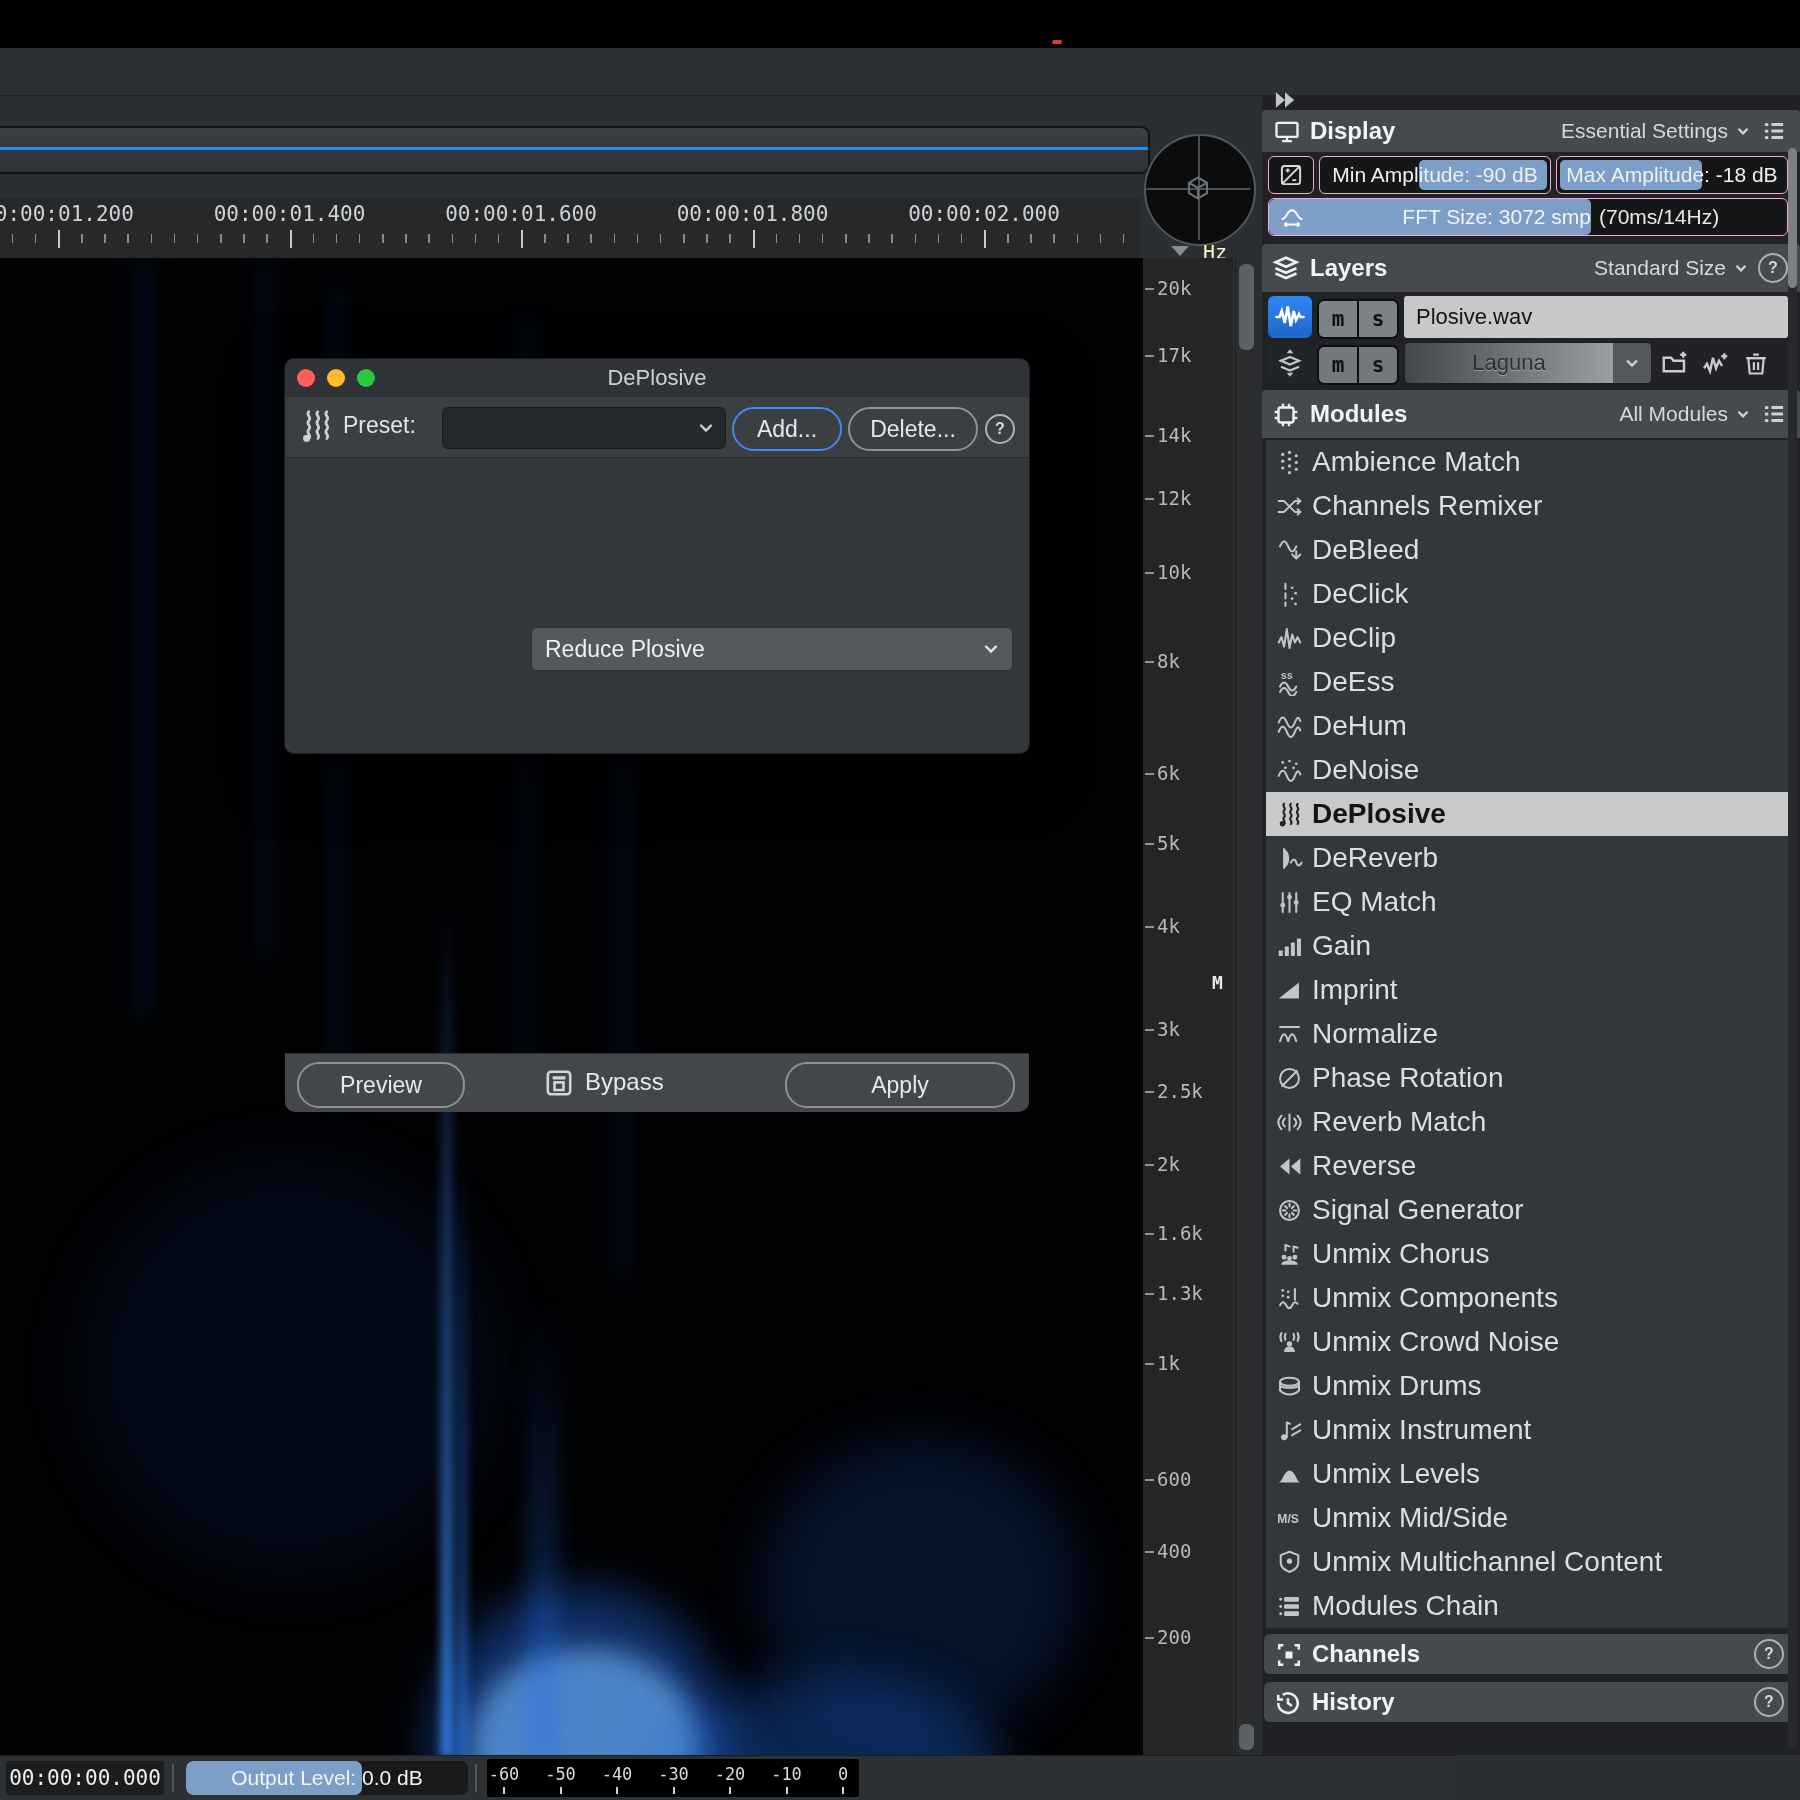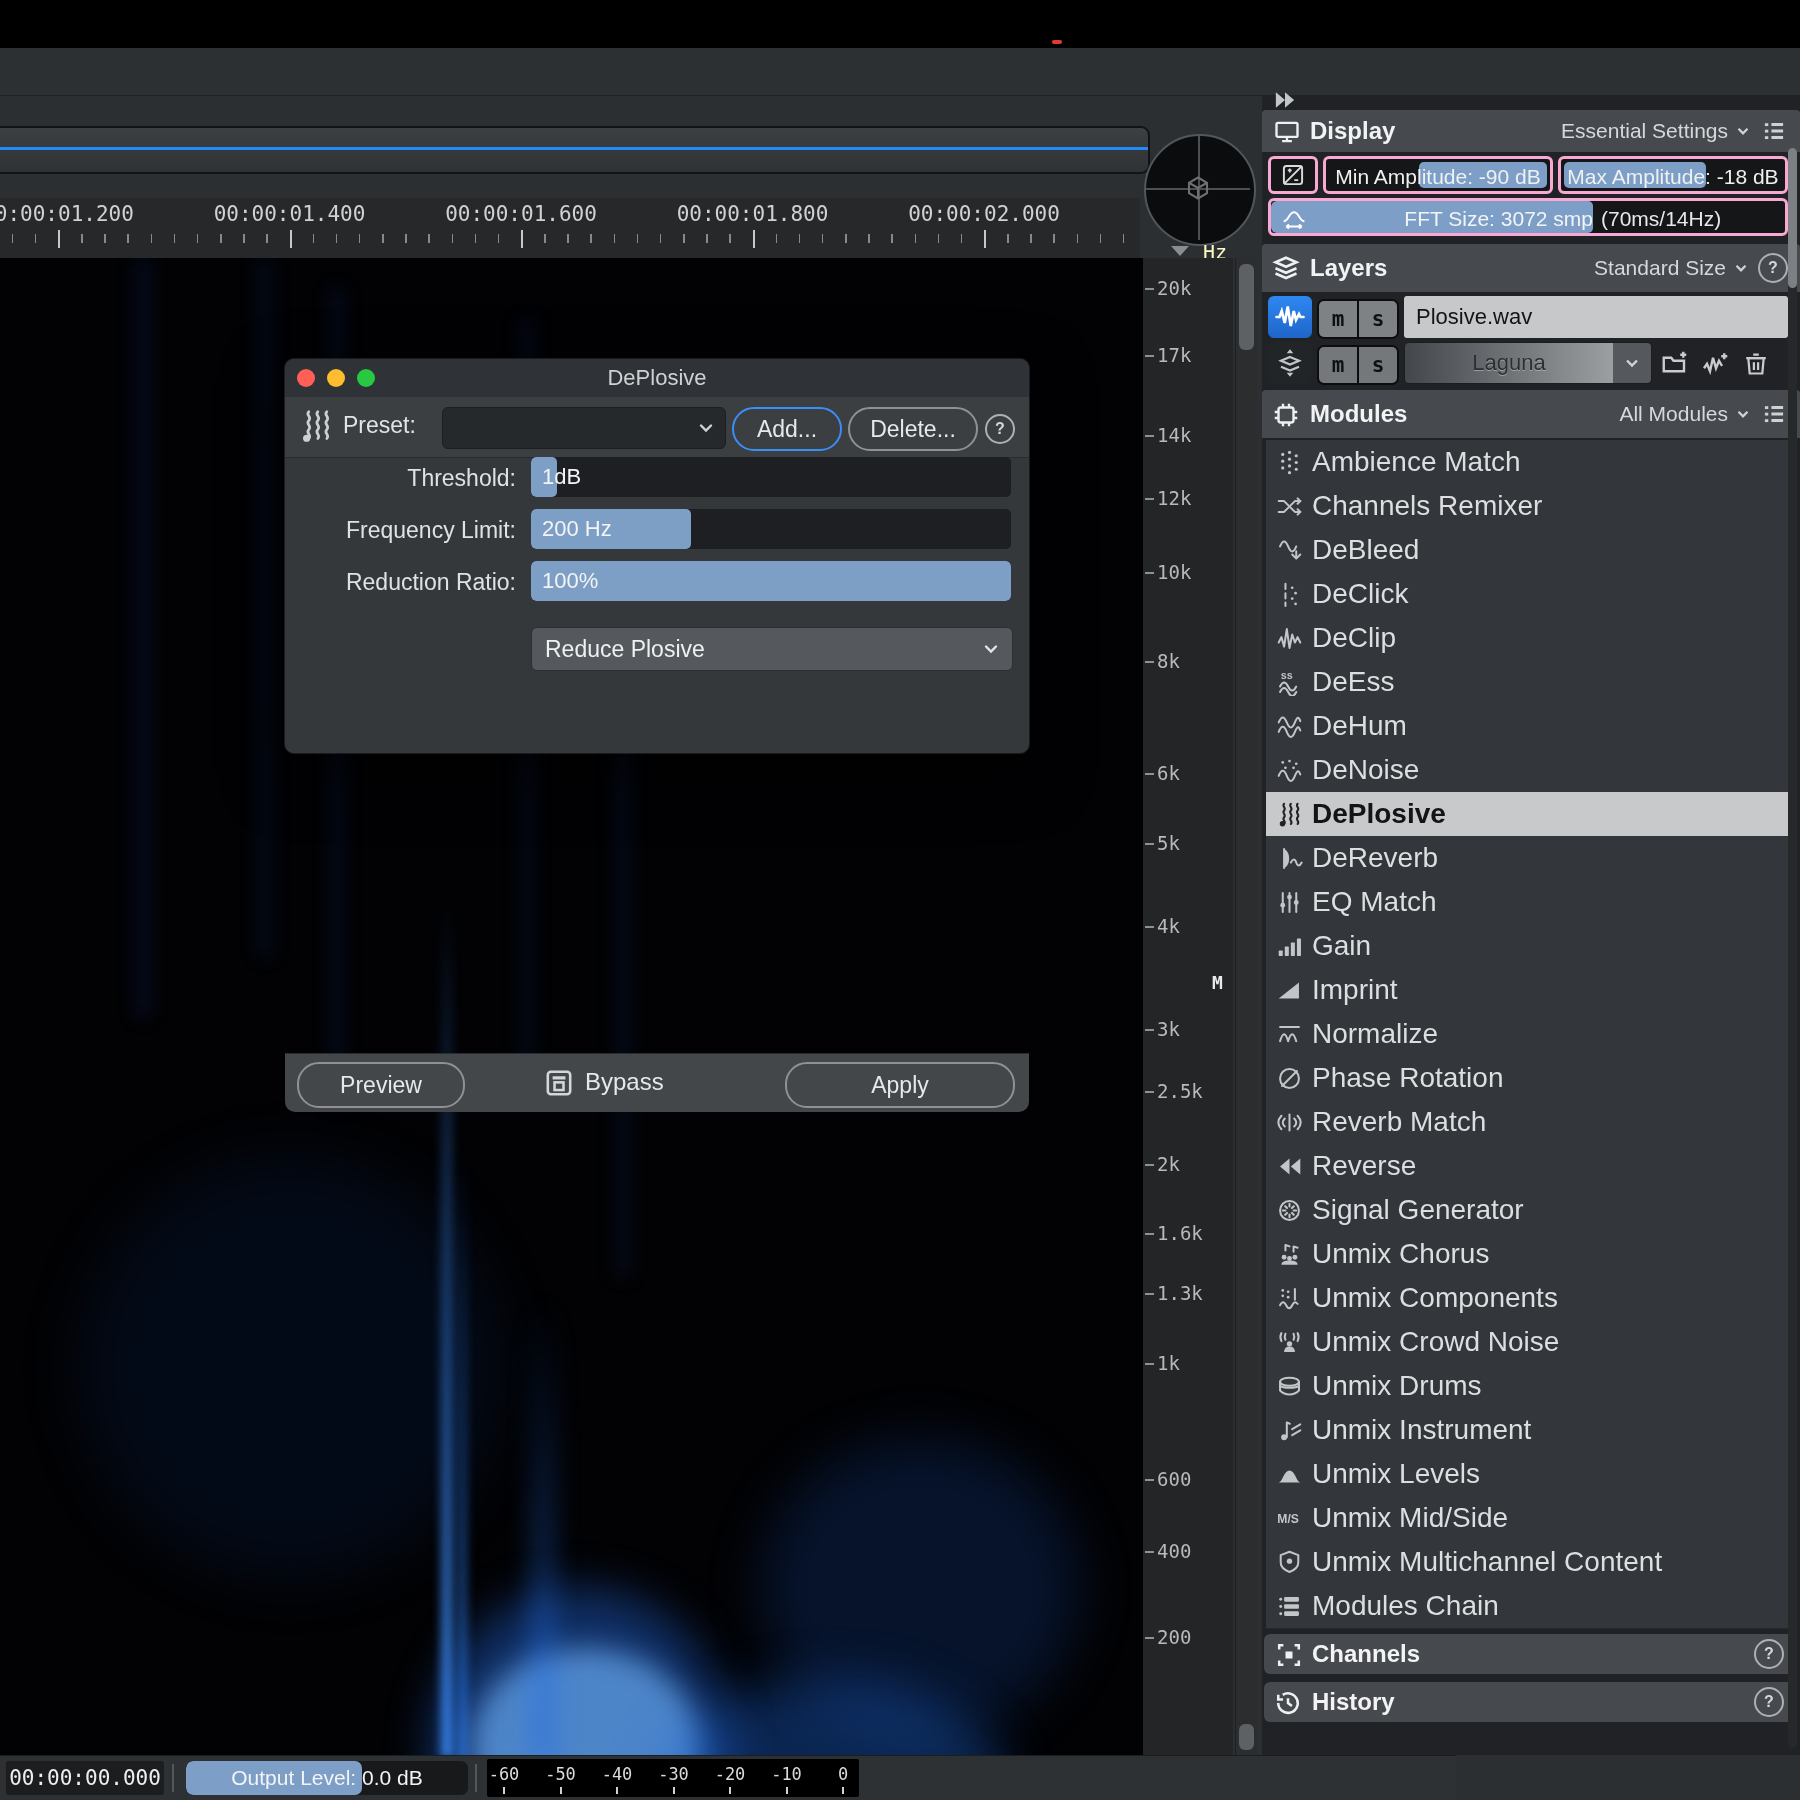--- a/index.html
+++ b/index.html
@@ -67,21 +67,21 @@
 
   
   .panel{left:1262px;top:95px;width:538px;height:1660px;background:#202225;}
   .hdrbar{position:absolute;left:0;width:538px;background:#46494d;border-radius:4px 4px 0 0;}
   .hdr-title{font-size:24px;font-weight:bold;color:#f2f3f4;}
   .hdr-right{position:absolute;right:12px;top:0;height:100%;display:flex;align-items:center;gap:8px;}
   .hdr-dd{font-size:21px;color:#d6d8da;display:flex;align-items:center;gap:6px;}
   .qcirc{width:26px;height:26px;border-radius:50%;border:2px solid #aeb1b4;color:#d5d8da;
          display:flex;align-items:center;justify-content:center;font-size:16px;font-weight:bold;}
   .cellrow{position:absolute;left:6px;width:520px;height:38px;display:flex;gap:5px;}
-  .darkcell{background:#141618;border:3px solid #f9a8d4;border-radius:6px;position:relative;overflow:hidden;}
+  .darkcell{background:#141618;border:1px solid #f9a8d4;border-radius:6px;position:relative;overflow:hidden;}
   .bluepill{position:absolute;top:3px;bottom:3px;background:#7d9ec6;border-radius:5px;}
   .amptext{position:relative;width:100%;text-align:center;line-height:36px;font-size:21px;color:#eef0f1;}
   .msgroup{display:flex;border:2px solid #0c0d0e;border-radius:7px;overflow:hidden;height:36px;}
   .msbtn{width:38px;display:flex;align-items:center;justify-content:center;background:#7e8285;
          color:#0f1011;font-weight:bold;font-size:21px;font-family:"DejaVu Sans Mono",monospace;}
   .msbtn + .msbtn{border-left:2px solid #0c0d0e;}
   .mrow{position:absolute;left:4px;width:530px;height:44px;background:#33363a;border-bottom:1px solid #26282b;
         display:flex;align-items:center;color:#c3c6c8;}
   .mrow .mlabel{font-size:28px;color:#dcdee0;}
   .mrow.sel{background:#c7c9cb;color:#222;}
@@ -264,37 +264,20 @@
           <svg class="ic" width="20" height="20" viewBox="0 0 20 20" fill="none" stroke="currentColor" stroke-width="2.4" stroke-linecap="round">
               <path d="M5 7.5l5 5 5-5"></path>
             </svg>
         </span>
       </div>
       <div class="abs pill" style="left:447px;top:10px;width:106px;height:40px;border:2px solid #3b8df7;">Add...</div>
       <div class="abs pill" style="left:563px;top:10px;width:126px;height:40px;border:2px solid #8e9295;">Delete...</div>
       <div class="abs qcirc" style="left:700px;top:17px;">?</div>
     </div>
 
-    <div class="abs" id="param-rows" style="left:0;top:98px;width:744px;height:170px;">
-        <div class="plabel" style="left: 0px; top: 8px; width: 231px; position: absolute;">Threshold:</div>
-        <div class="vbox" style="position: absolute; left: 246px; top: 0px; width: 480px; height: 40px;">
-          <div class="vfill" style="width: 26px;"></div>
-          <div class="vtext">1dB</div>
-        </div>
-        <div class="plabel" style="left: 0px; top: 60px; width: 231px; position: absolute;">Frequency Limit:</div>
-        <div class="vbox" style="position: absolute; left: 246px; top: 52px; width: 480px; height: 40px;">
-          <div class="vfill" style="width: 160px;"></div>
-          <div class="vtext">200 Hz</div>
-        </div>
-        <div class="plabel" style="left: 0px; top: 112px; width: 231px; position: absolute;">Reduction Ratio:</div>
-        <div class="vbox" style="position: absolute; left: 246px; top: 104px; width: 480px; height: 40px;">
-          <div class="vfill" style="width: 480px;"></div>
-          <div class="vtext">100%</div>
-        </div>
-      </div>
 
     <div class="abs dlg-footer">
       <div class="abs pill" style="left:12px;top:8px;width:164px;height:42px;border:2px solid #8e9295;">Preview</div>
       <div class="abs icwrap" style="left:258px;top:13px;width:32px;height:32px;color:#d4d6d8;">
         <svg class="ic" width="32" height="32" viewBox="0 0 20 20" fill="none" stroke="currentColor" stroke-width="1.6">
             <rect x="3" y="3" width="14" height="14" rx="2"></rect>
             <path d="M6 6.8h8" stroke-width="2"></path>
             <rect x="7.2" y="9.6" width="5.6" height="4.8"></rect>
           </svg>
       </div>

